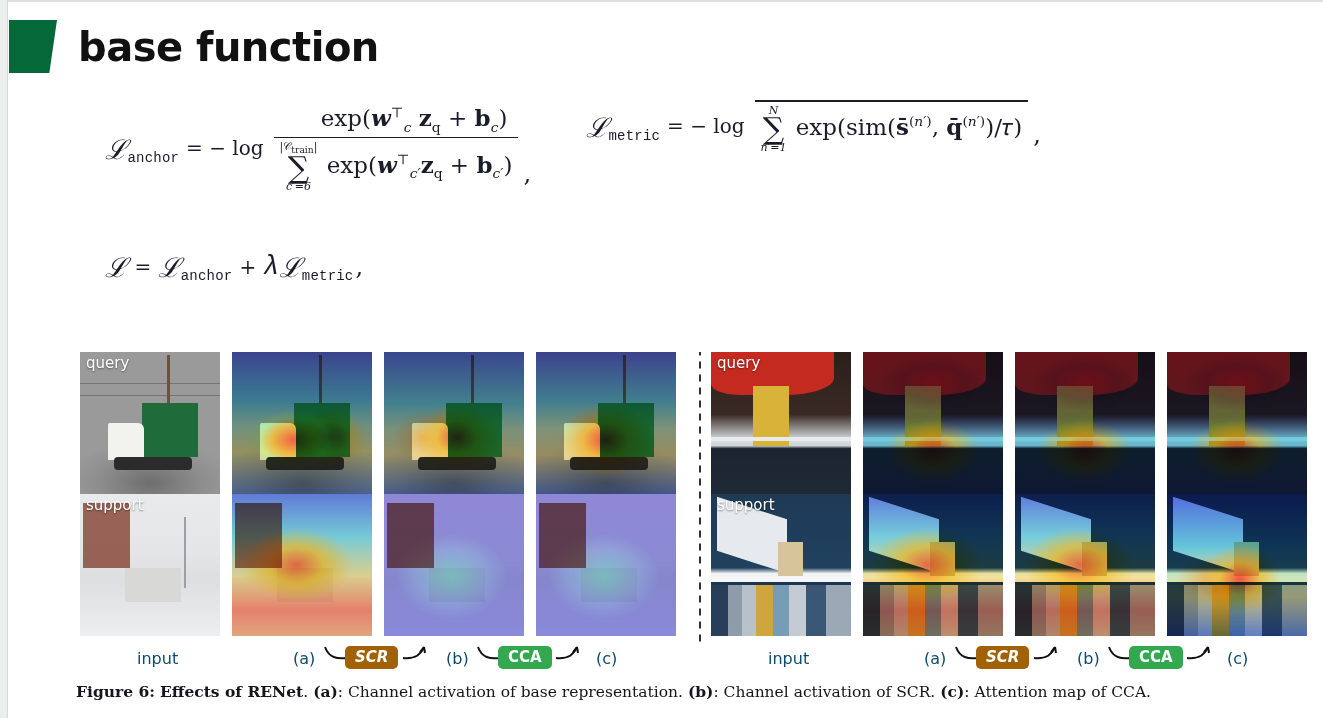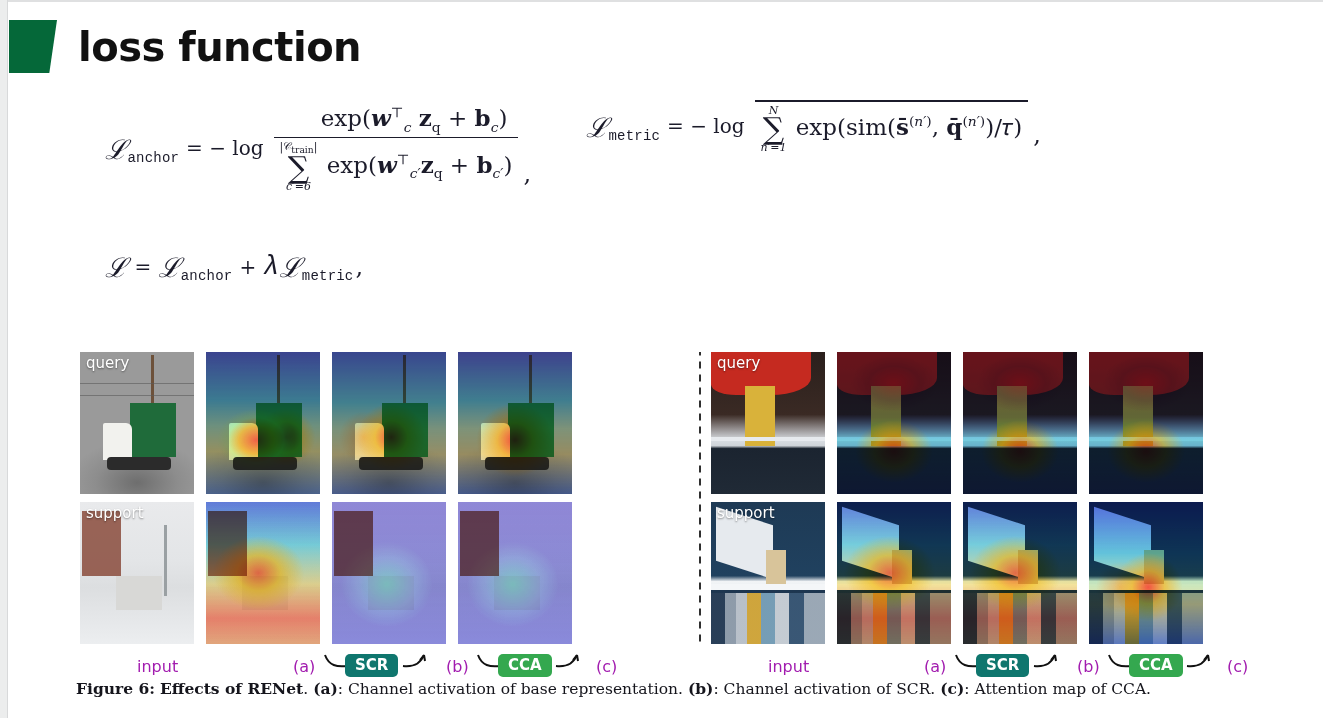--- a/index.html
+++ b/index.html
@@ -59,61 +59,61 @@
   .sumbox{display:inline-flex;flex-direction:column;align-items:center;vertical-align:middle;margin-right:2px;}
   .sumbox .lim{font-size:11px;line-height:11px;}
   .sumbox .sig{font-size:30px;line-height:26px;}
   .comma{font-size:24px;align-self:flex-end;padding-bottom:4px;margin-left:2px;}
 
   
   .figure{position:absolute;left:80px;top:352px;width:1168px;}
   .fig-groups{display:flex;gap:0;align-items:flex-start;}
   .group{display:flex;flex-direction:column;}
   .grid-row{display:flex;gap:12px;}
-  .grid-row + .grid-row{margin-top:8px;}
-
-  .cell{position:relative;width:114px;height:142px;overflow:hidden;background:#9fb4c6;}
+  .grid-row + .grid-row{margin-top:0;}
+
+  .cell{position:relative;width:140px;height:142px;overflow:hidden;background:#9fb4c6;}
   .cell .tag{
     position:absolute;left:6px;top:2px;z-index:6;
     color:#ffffff;font-size:15px;line-height:19px;
     font-family:"DejaVu Sans",sans-serif;
     text-shadow:0 1px 2px rgba(0,0,0,.45);
   }
 
   .divider{
     width:11px;align-self:stretch;
     margin:0 6px;
     background:repeating-linear-gradient(to bottom,#2f2f2f 0 7px,transparent 7px 13px);
     background-position:center;
     background-size:2px 13px;
     background-repeat:repeat-y;
   }
 
   
   .labels{position:relative;height:34px;margin-top:5px;width:608px;}
   .labels .lbl{
     position:absolute;top:8px;
-    font-size:16px;color:#a21caf;
+    font-size:16px;color:#0c4a6e;
     font-family:"DejaVu Sans",sans-serif;
   }
   .badge{
     position:absolute;top:5px;
     color:#fff;font-size:15px;font-weight:bold;
     padding:2px 10px 3px 10px;border-radius:5px;
     font-family:"DejaVu Sans",sans-serif;
     white-space:nowrap;
   }
-  .badge.scr{background:#0f766e;}
+  .badge.scr{background:#a16207;font-style:italic;}
   .badge.cca{background:#34a84f;}
   .arc{position:absolute;top:4px;width:26px;height:16px;}
 
   .caption{
     position:absolute;left:76px;top:680px;width:1180px;
     font-family:"DejaVu Serif", serif;
-    font-size:15.5px;color:#15151c;line-height:18px;
+    font-size:15.5px;color:#15151c;line-height:24px;
     white-space:nowrap;
   }
   .caption b{font-weight:bold;}
 
   
   .ph{position:absolute;inset:0;}
   
   .truck-photo{
     background:
       radial-gradient(ellipse 60% 30% at 50% 92%, #6e6e6e 0%, #8d8d8d 60%, #9a9a9a 100%),
@@ -173,21 +173,21 @@
     radial-gradient(ellipse 34% 22% at 50% 70%, rgba(255,40,20,.9) 0%, rgba(255,190,0,.7) 50%, rgba(0,120,255,0) 100%),
     linear-gradient(to bottom, rgba(80,50,190,.85) 0%, rgba(40,90,225,.8) 46%, rgba(0,190,220,.6) 62%, rgba(40,90,225,.85) 100%);}
 </style>
 </head>
 <body>
 
 <div class="slide-top-edge"></div>
 <div class="slide-left-edge"></div>
 
 <div class="accent-shape"></div>
-<div class="slide-title">loss function</div>
+<div class="slide-title">base function</div>
 
 <div class="eq-row eq1 math">
   <span class="cal">
     ℒ<span class="cal-sub">anchor</span>
   </span>
   <span class="op">=&nbsp;−&nbsp;log</span>
   <span class="frac">
     <span class="num">
       exp(<span class="bf it">w</span><sup class="tiny">⊤</sup><sub class="tiny it">c</sub>&nbsp;<span class="bf">z</span><sub class="tiny">q</sub> + <span class="bf">b</span><sub class="tiny it">c</sub>)
     </span>

